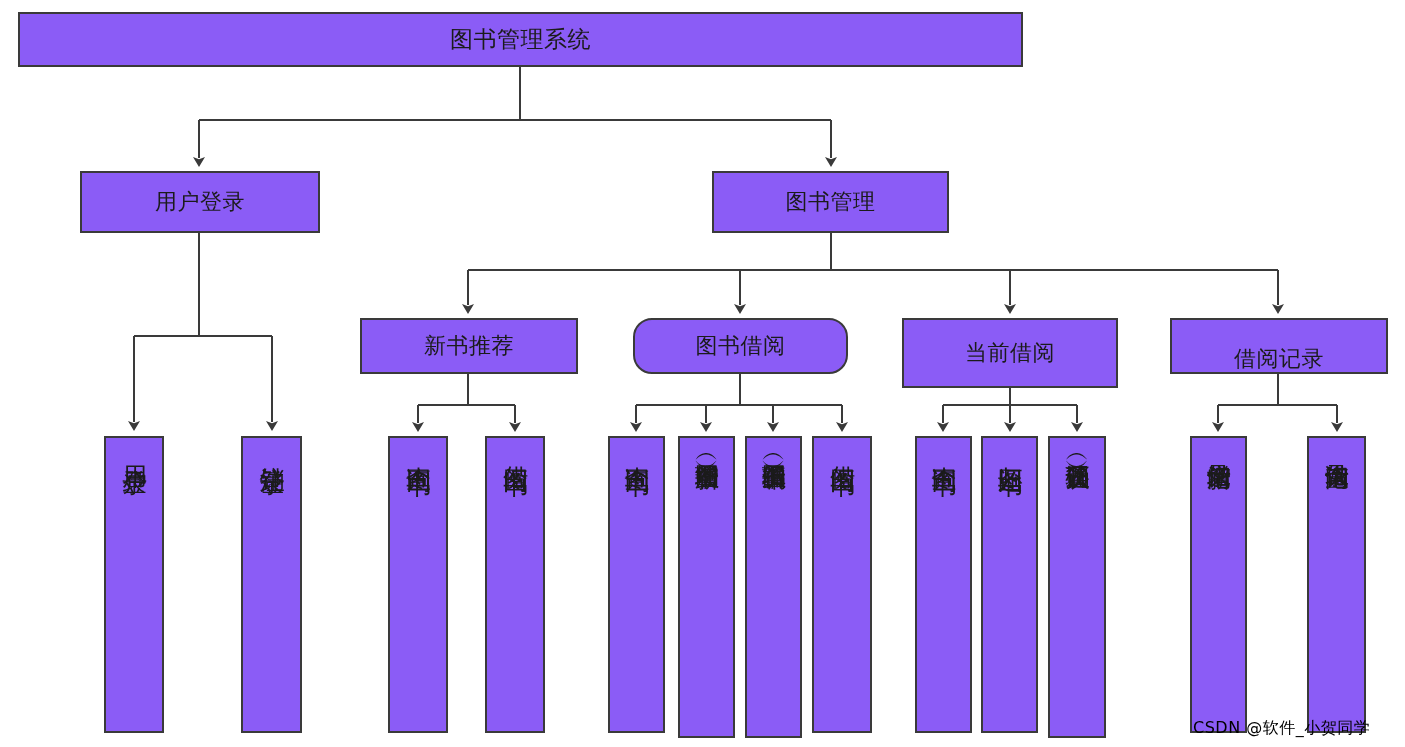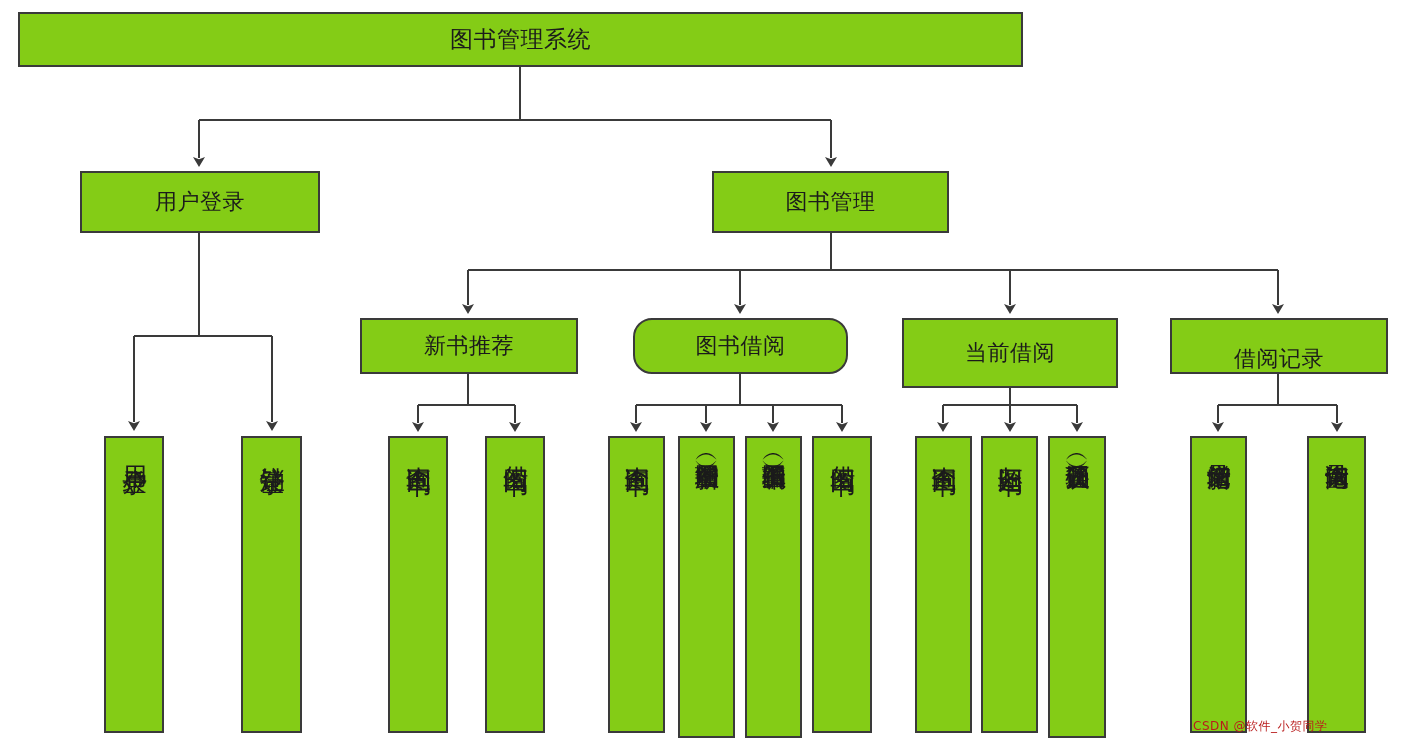--- a/index.html
+++ b/index.html
@@ -22,21 +22,21 @@
     position: absolute;
     left: 0;
     top: 0;
     width: 1405px;
     height: 747px;
     pointer-events: none;
   }
   .node {
     position: absolute;
     box-sizing: border-box;
-    background: #84cc16;
+    background: #8b5cf6;
     border: 2px solid #3a3a3a;
     display: flex;
     align-items: center;
     justify-content: center;
     color: #1b1b1b;
     z-index: 2;
   }
   .node .lbl {
     display: block;
     text-align: center;
@@ -62,22 +62,22 @@
     line-height: 1.05;
     letter-spacing: 2px;
     white-space: nowrap;
   }
   .node.v.tall .lbl {
     font-size: 24px;
     letter-spacing: 0px;
   }
   .watermark {
     position: absolute;
-    color: #b91c1c;
-    font-size: 12px;
+    color: #000000;
+    font-size: 16px;
     white-space: nowrap;
     z-index: 5;
     letter-spacing: 0.5px;
   }
 </style>
 </head>
 <body>
 
 <div id="canvas">
 

